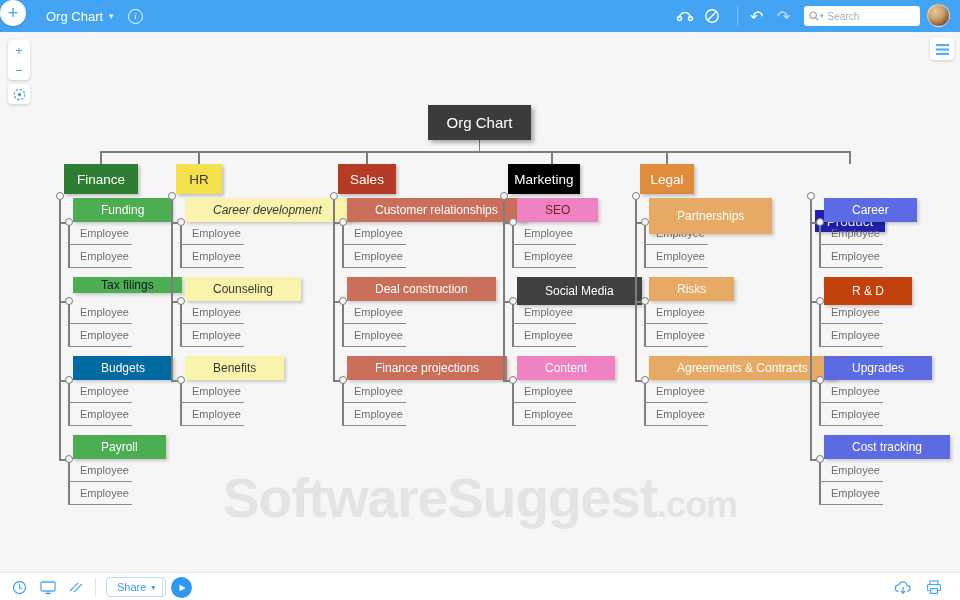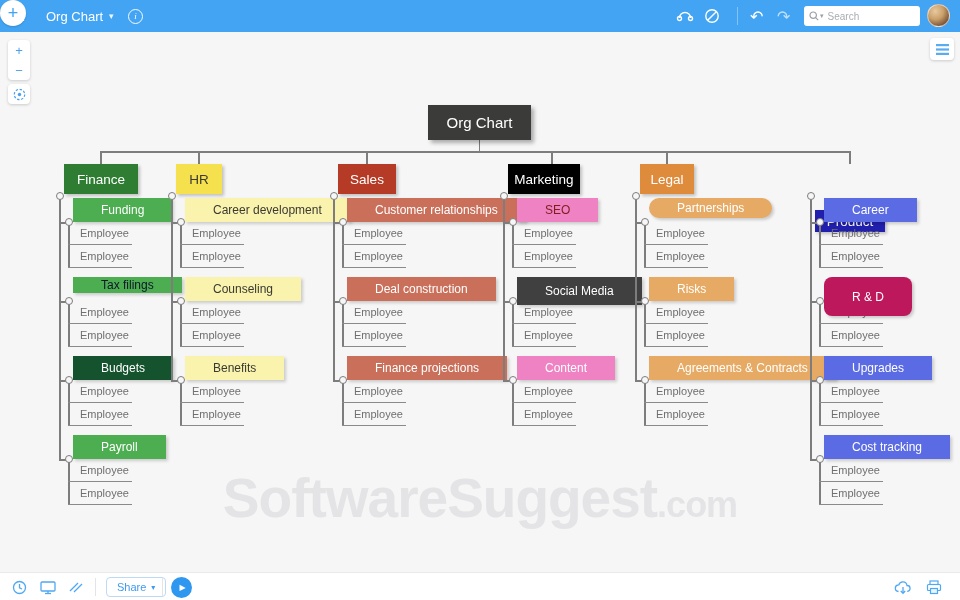--- a/index.html
+++ b/index.html
@@ -153,37 +153,37 @@
       <div class="hline" style="left: 59px; top: 301px; width: 10px;"></div>
       <div class="vline" style="left: 68px; top: 301px; height: 46px;"></div>
       <div class="emp" style="left: 68px; top: 301px; width: 64px; height: 23px;">Employee</div>
       <div class="emp" style="left: 68px; top: 324px; width: 64px; height: 23px;">Employee</div>
       <div class="sub-box" style="left: 73px; top: 277px; height: 16px; background: rgb(76, 174, 81); color: #0f172a;">Tax filings</div>
       <div class="dot" style="left: 64.8px; top: 297px;"></div>
       <div class="hline" style="left: 59px; top: 380px; width: 10px;"></div>
       <div class="vline" style="left: 68px; top: 380px; height: 46px;"></div>
       <div class="emp" style="left: 68px; top: 380px; width: 64px; height: 23px;">Employee</div>
       <div class="emp" style="left: 68px; top: 403px; width: 64px; height: 23px;">Employee</div>
-      <div class="sub-box" style="left: 73px; top: 356px; height: 24px; background: #14532d; color: rgb(255, 255, 255);">Budgets</div>
+      <div class="sub-box" style="left: 73px; top: 356px; height: 24px; background: #0369a1; color: rgb(255, 255, 255);">Budgets</div>
       <div class="dot" style="left: 64.8px; top: 376px;"></div>
       <div class="hline" style="left: 59px; top: 459px; width: 10px;"></div>
       <div class="vline" style="left: 68px; top: 459px; height: 46px;"></div>
       <div class="emp" style="left: 68px; top: 459px; width: 64px; height: 23px;">Employee</div>
       <div class="emp" style="left: 68px; top: 482px; width: 64px; height: 23px;">Employee</div>
       <div class="sub-box" style="left: 73px; top: 435px; height: 24px; background: rgb(76, 174, 81); color: rgb(255, 255, 255);">Payroll</div>
       <div class="dot" style="left: 64.8px; top: 455px;"></div>
       <div class="vline" style="left: 198px; top: 151px; height: 13px;"></div>
       <div class="vline" style="left: 171px; top: 194px; height: 186px;"></div>
       <div class="dot" style="left: 167.8px; top: 192px;"></div>
       <div class="dept-box" style="left: 176px; top: 164px; width: 46px; height: 30px; background: rgb(245, 225, 77); color: rgb(58, 58, 51);">HR</div>
       <div class="hline" style="left: 171px; top: 222px; width: 10px;"></div>
       <div class="vline" style="left: 180px; top: 222px; height: 46px;"></div>
       <div class="emp" style="left: 180px; top: 222px; width: 64px; height: 23px;">Employee</div>
       <div class="emp" style="left: 180px; top: 245px; width: 64px; height: 23px;">Employee</div>
-      <div class="sub-box" style="left: 185px; top: 198px; height: 24px; background: rgb(249, 243, 174); color: rgb(58, 58, 51);">Career development</div>
+      <div class="sub-box" style="left: 185px; top: 198px; height: 24px; background: rgb(249, 243, 174); color: rgb(58, 58, 51); font-style: italic;">Career development</div>
       <div class="dot" style="left: 176.8px; top: 218px;"></div>
       <div class="hline" style="left: 171px; top: 301px; width: 10px;"></div>
       <div class="vline" style="left: 180px; top: 301px; height: 46px;"></div>
       <div class="emp" style="left: 180px; top: 301px; width: 64px; height: 23px;">Employee</div>
       <div class="emp" style="left: 180px; top: 324px; width: 64px; height: 23px;">Employee</div>
       <div class="sub-box" style="left: 185px; top: 277px; height: 24px; background: rgb(249, 243, 174); color: rgb(58, 58, 51);">Counseling</div>
       <div class="dot" style="left: 176.8px; top: 297px;"></div>
       <div class="hline" style="left: 171px; top: 380px; width: 10px;"></div>
       <div class="vline" style="left: 180px; top: 380px; height: 46px;"></div>
       <div class="emp" style="left: 180px; top: 380px; width: 64px; height: 23px;">Employee</div>
@@ -235,21 +235,21 @@
       <div class="sub-box" style="left: 517px; top: 356px; height: 24px; background: rgb(238, 130, 195); color: rgb(255, 255, 255);">Content</div>
       <div class="dot" style="left: 508.8px; top: 376px;"></div>
       <div class="vline" style="left: 666px; top: 151px; height: 13px;"></div>
       <div class="vline" style="left: 635px; top: 194px; height: 186px;"></div>
       <div class="dot" style="left: 631.8px; top: 192px;"></div>
       <div class="dept-box" style="left: 640px; top: 164px; width: 54px; height: 30px; background: rgb(222, 140, 60); color: rgb(255, 255, 255);">Legal</div>
       <div class="hline" style="left: 635px; top: 222px; width: 10px;"></div>
       <div class="vline" style="left: 644px; top: 222px; height: 46px;"></div>
       <div class="emp" style="left: 644px; top: 222px; width: 64px; height: 23px;">Employee</div>
       <div class="emp" style="left: 644px; top: 245px; width: 64px; height: 23px;">Employee</div>
-      <div class="sub-box" style="left: 649px; top: 198px; height: 20px; background: rgb(230, 170, 100); color: rgb(255, 255, 255); border-radius: 11px;">Partnerships</div>
+      <div class="sub-box" style="left: 649px; top: 198px; height: 36px; background: rgb(230, 170, 100); color: rgb(255, 255, 255);">Partnerships</div>
       <div class="dot" style="left: 640.8px; top: 218px;"></div>
       <div class="hline" style="left: 635px; top: 301px; width: 10px;"></div>
       <div class="vline" style="left: 644px; top: 301px; height: 46px;"></div>
       <div class="emp" style="left: 644px; top: 301px; width: 64px; height: 23px;">Employee</div>
       <div class="emp" style="left: 644px; top: 324px; width: 64px; height: 23px;">Employee</div>
       <div class="sub-box" style="left: 649px; top: 277px; height: 24px; background: rgb(230, 170, 100); color: rgb(255, 255, 255);">Risks</div>
       <div class="dot" style="left: 640.8px; top: 297px;"></div>
       <div class="hline" style="left: 635px; top: 380px; width: 10px;"></div>
       <div class="vline" style="left: 644px; top: 380px; height: 46px;"></div>
       <div class="emp" style="left: 644px; top: 380px; width: 64px; height: 23px;">Employee</div>
@@ -263,21 +263,21 @@
       <div class="hline" style="left: 810px; top: 222px; width: 10px;"></div>
       <div class="vline" style="left: 819px; top: 222px; height: 46px;"></div>
       <div class="emp" style="left: 819px; top: 222px; width: 64px; height: 23px;">Employee</div>
       <div class="emp" style="left: 819px; top: 245px; width: 64px; height: 23px;">Employee</div>
       <div class="sub-box" style="left: 824px; top: 198px; height: 24px; background: rgb(90, 107, 228); color: rgb(255, 255, 255);">Career</div>
       <div class="dot" style="left: 815.8px; top: 218px;"></div>
       <div class="hline" style="left: 810px; top: 301px; width: 10px;"></div>
       <div class="vline" style="left: 819px; top: 301px; height: 46px;"></div>
       <div class="emp" style="left: 819px; top: 301px; width: 64px; height: 23px;">Employee</div>
       <div class="emp" style="left: 819px; top: 324px; width: 64px; height: 23px;">Employee</div>
-      <div class="sub-box" style="left: 824px; top: 277px; height: 39px; background: #be185d; color: rgb(255, 255, 255); border-radius: 8px;">R &amp; D</div>
+      <div class="sub-box" style="left: 824px; top: 277px; height: 28px; background: #c2410c; color: rgb(255, 255, 255);">R &amp; D</div>
       <div class="dot" style="left: 815.8px; top: 297px;"></div>
       <div class="hline" style="left: 810px; top: 380px; width: 10px;"></div>
       <div class="vline" style="left: 819px; top: 380px; height: 46px;"></div>
       <div class="emp" style="left: 819px; top: 380px; width: 64px; height: 23px;">Employee</div>
       <div class="emp" style="left: 819px; top: 403px; width: 64px; height: 23px;">Employee</div>
       <div class="sub-box" style="left: 824px; top: 356px; height: 24px; background: rgb(90, 107, 228); color: rgb(255, 255, 255);">Upgrades</div>
       <div class="dot" style="left: 815.8px; top: 376px;"></div>
       <div class="hline" style="left: 810px; top: 459px; width: 10px;"></div>
       <div class="vline" style="left: 819px; top: 459px; height: 46px;"></div>
       <div class="emp" style="left: 819px; top: 459px; width: 64px; height: 23px;">Employee</div>

